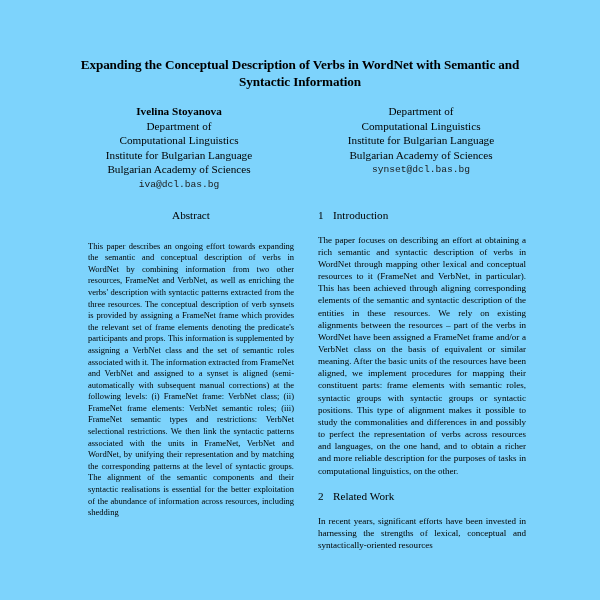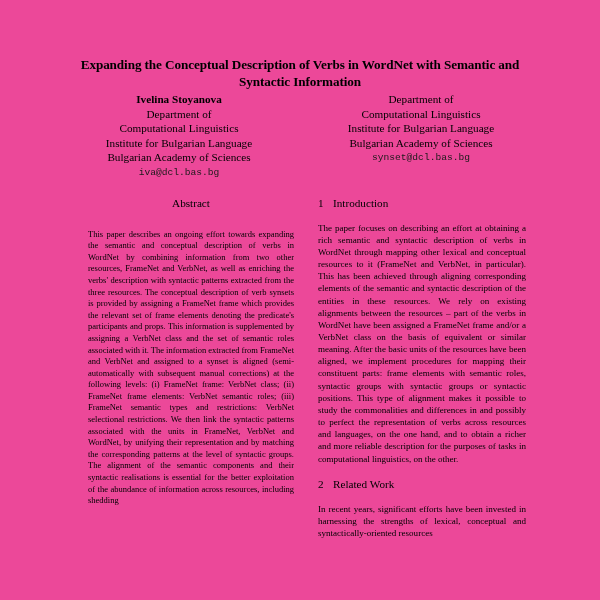--- a/index.html
+++ b/index.html
@@ -11,21 +11,21 @@
     height: 600px;
     background: #ffffff;
     font-family: "Liberation Serif", "DejaVu Serif", serif;
     color: #000000;
     overflow: hidden;
   }
   .page {
     position: relative;
     width: 600px;
     height: 600px;
-    background: #ec4899;
+    background: #7dd3fc;
     box-sizing: border-box;
     padding: 0;
   }
 
   
   .title-block {
     padding: 56px 62px 0 62px;
   }
   .paper-title {
     font-size: 13.2px;
@@ -33,21 +33,21 @@
     line-height: 17px;
     text-align: center;
     letter-spacing: -0.1px;
     margin: 0;
   }
 
   
   .authors {
     display: flex;
     justify-content: center;
-    margin-top: 2px;
+    margin-top: 14px;
     padding: 0 58px;
   }
   .author {
     width: 50%;
     text-align: center;
     line-height: 14.6px;
   }
   .author-name {
     font-size: 11.2px;
     font-weight: bold;

